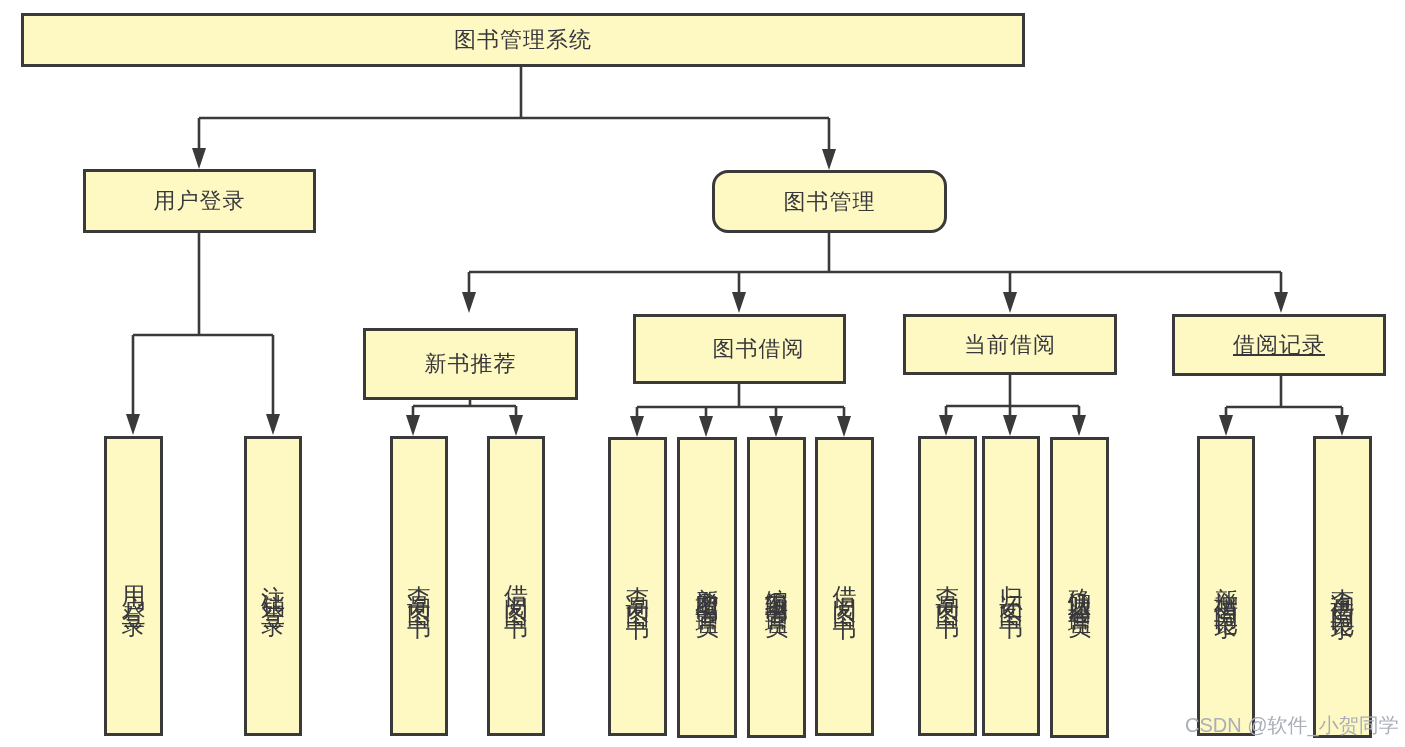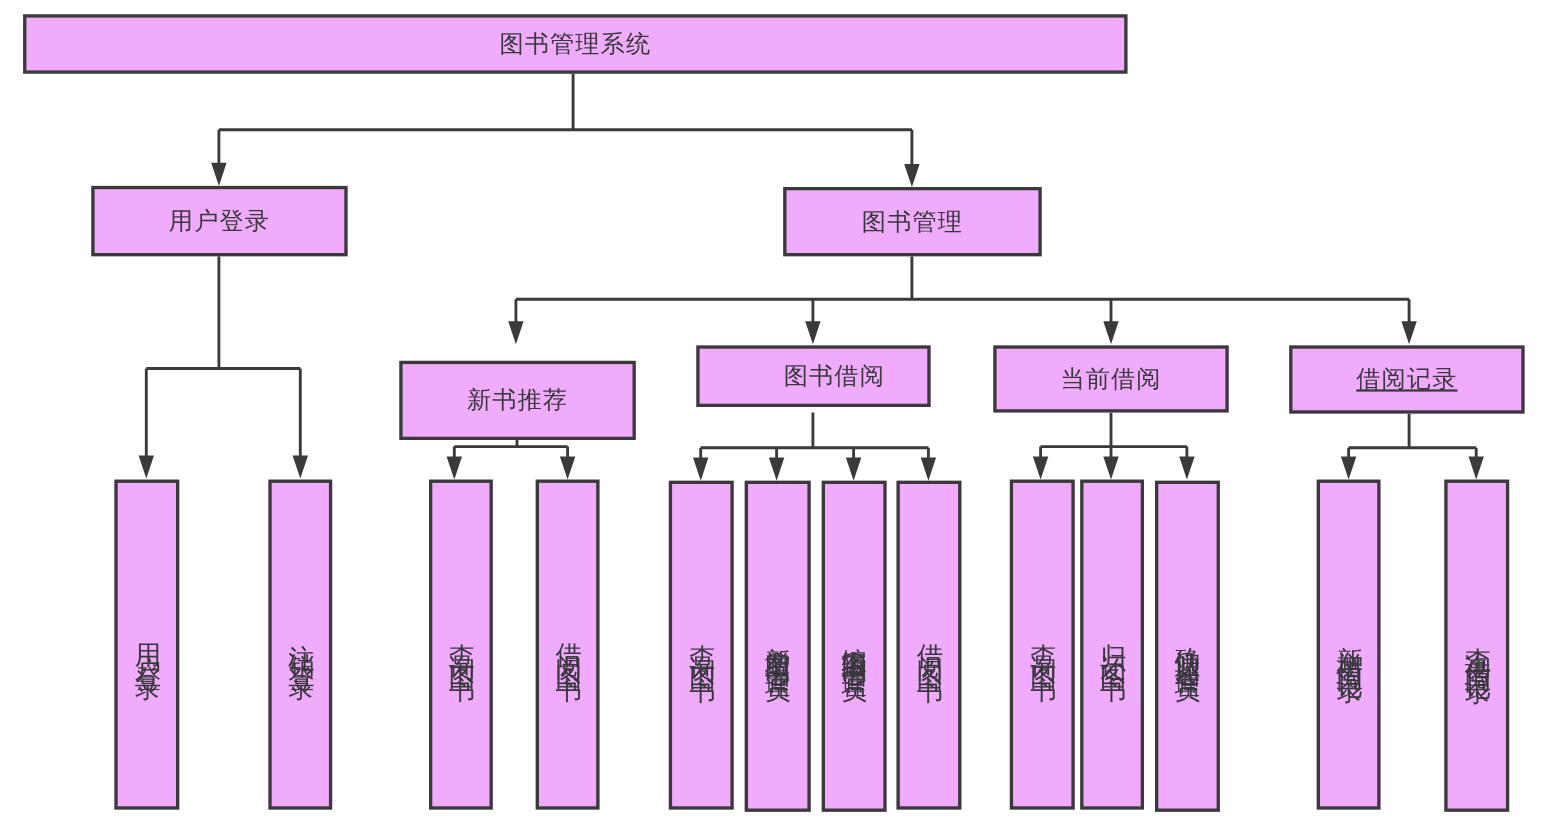--- a/index.html
+++ b/index.html
@@ -9,21 +9,21 @@
     background:#ffffff;
     font-family:"Liberation Sans","DejaVu Sans",sans-serif;
     color:#38383c;
     overflow:hidden;
   }
   .wires{position:absolute;left:0;top:0;width:1405px;height:747px;}
   .node{
     position:absolute;
     box-sizing:border-box;
     border:3px solid #3a3a3a;
-    background:#f0abfc;
+    background:#fef9c3;
     display:flex;
     align-items:center;
     justify-content:center;
     text-align:center;
   }
   .h-label{font-size:22px;letter-spacing:1px;color:#38383c;}
   .v-label{
     writing-mode:vertical-rl;
     text-orientation:mixed;
     font-size:24px;
@@ -89,28 +89,28 @@
     </g>
   </svg>
 
   <div class="node" style="left:21px;top:13px;width:1004px;height:54px;">
     <span class="h-label">图书管理系统</span>
   </div>
 
   <div class="node" style="left:83px;top:169px;width:233px;height:64px;">
     <span class="h-label">用户登录</span>
   </div>
-  <div class="node" style="left:712px;top:170px;width:235px;height:63px;">
+  <div class="node" style="left:712px;top:170px;width:235px;height:63px;border-radius:16px;">
     <span class="h-label">图书管理</span>
   </div>
 
   <div class="node" style="left:363px;top:328px;width:215px;height:72px;font-family:Liberation Mono, monospace;">
     <span class="h-label">新书推荐</span>
   </div>
-  <div class="node" style="left:633px;top:314px;width:213px;height:56px;padding-left:38px;">
+  <div class="node" style="left:633px;top:314px;width:213px;height:70px;padding-left:38px;">
     <span class="h-label">图书借阅</span>
   </div>
   <div class="node" style="left:903px;top:314px;width:214px;height:61px;justify-content:center;">
     <span class="h-label">当前借阅</span>
   </div>
   <div class="node" style="left:1172px;top:314px;width:214px;height:62px;text-decoration:underline;">
     <span class="h-label">借阅记录</span>
   </div>
 
   <div class="node" style="left:104px;top:436px;width:59px;height:300px;">
@@ -150,14 +150,15 @@
     <span class="v-label v9">确认归还（管理员）</span>
   </div>
 
   <div class="node" style="left:1197px;top:436px;width:58px;height:300px;">
     <span class="v-label v6">新增借阅记录</span>
   </div>
   <div class="node" style="left:1313px;top:436px;width:59px;height:302px;">
     <span class="v-label v6">查询借阅记录</span>
   </div>
 
+  <div class="watermark">CSDN @软件_小贺同学</div>
 
 </div>
 
 </body></html>

